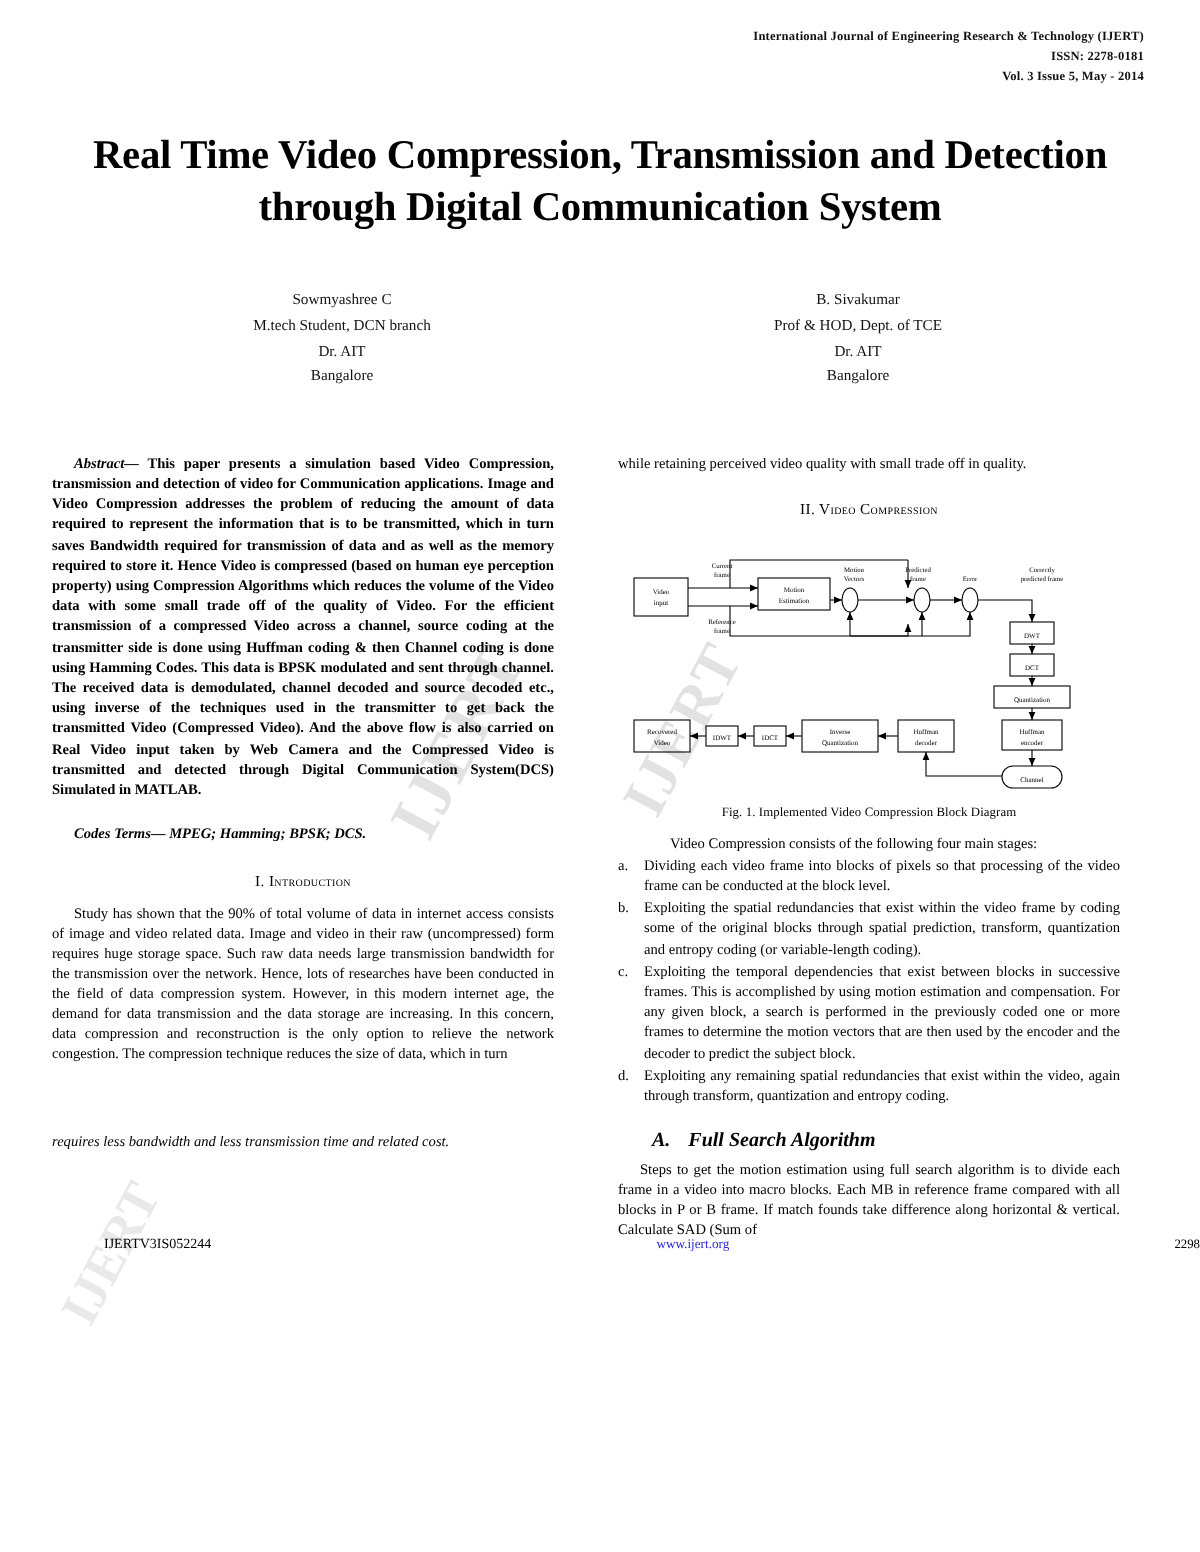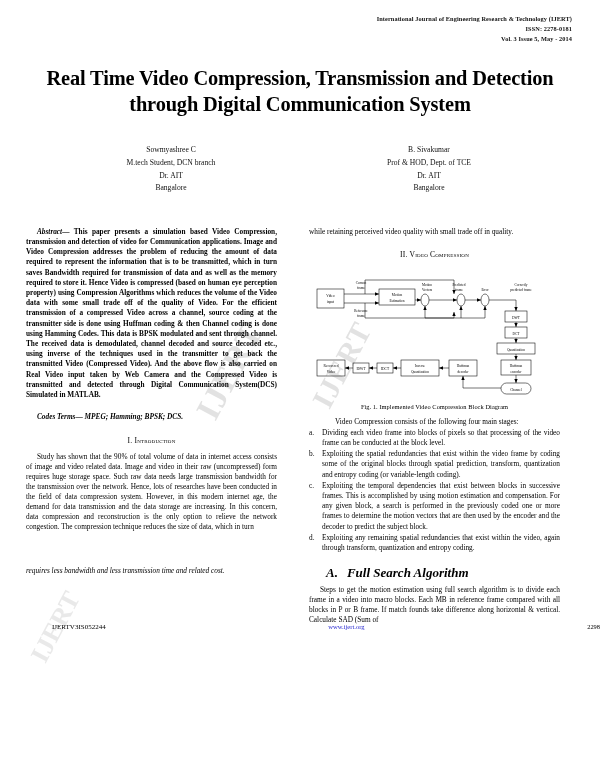--- a/index.html
+++ b/index.html
@@ -94,21 +94,21 @@
   .section-head{
     text-align:center;
     font-size:7.6px;
     margin-top:15px;
     margin-bottom:7px;
     font-variant:small-caps;
     letter-spacing:.2px;
   }
   .subsection-head{
     font-style:italic;
-    font-size:13px;
+    font-size:10px;
     font-weight:bold;
     margin-top:12px;
     margin-bottom:4px;
     padding-left:17px;
   }
   .subsection-head .lbl{padding-right:9px;font-weight:bold;}
 
   
   .stage-list{margin:1px 0 0 0;padding:0;list-style:none;}
   .stage-list li{

